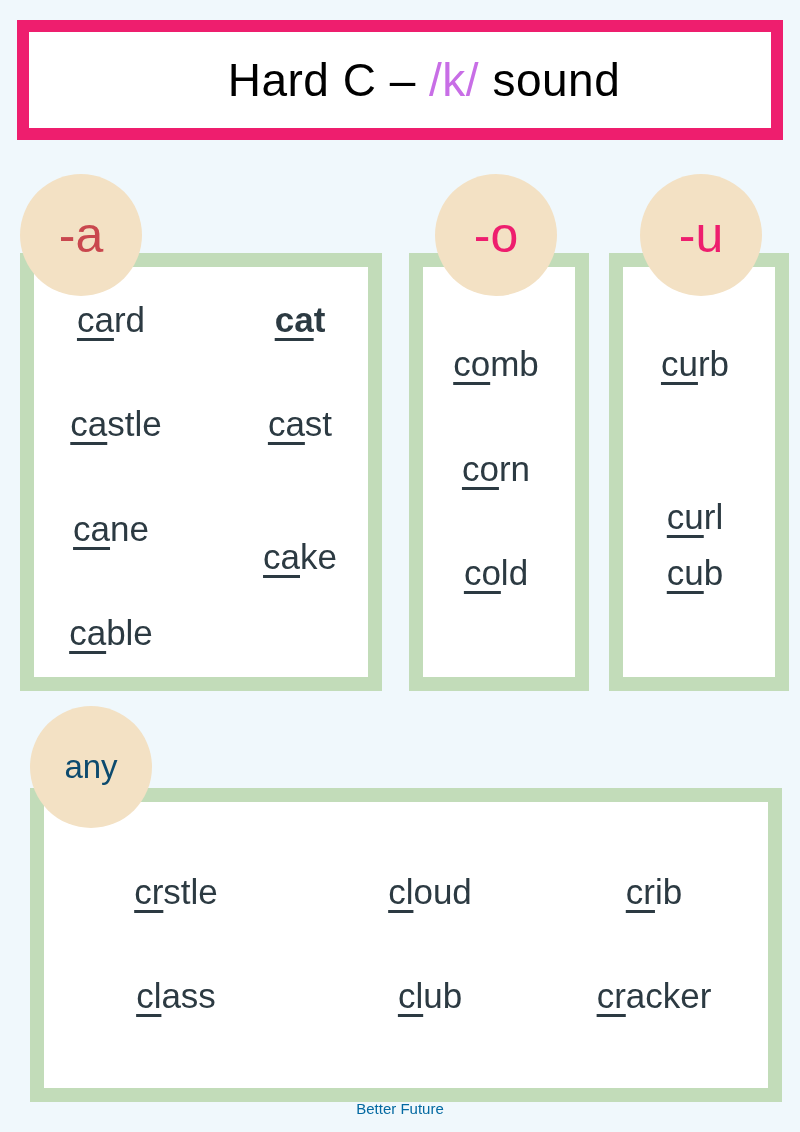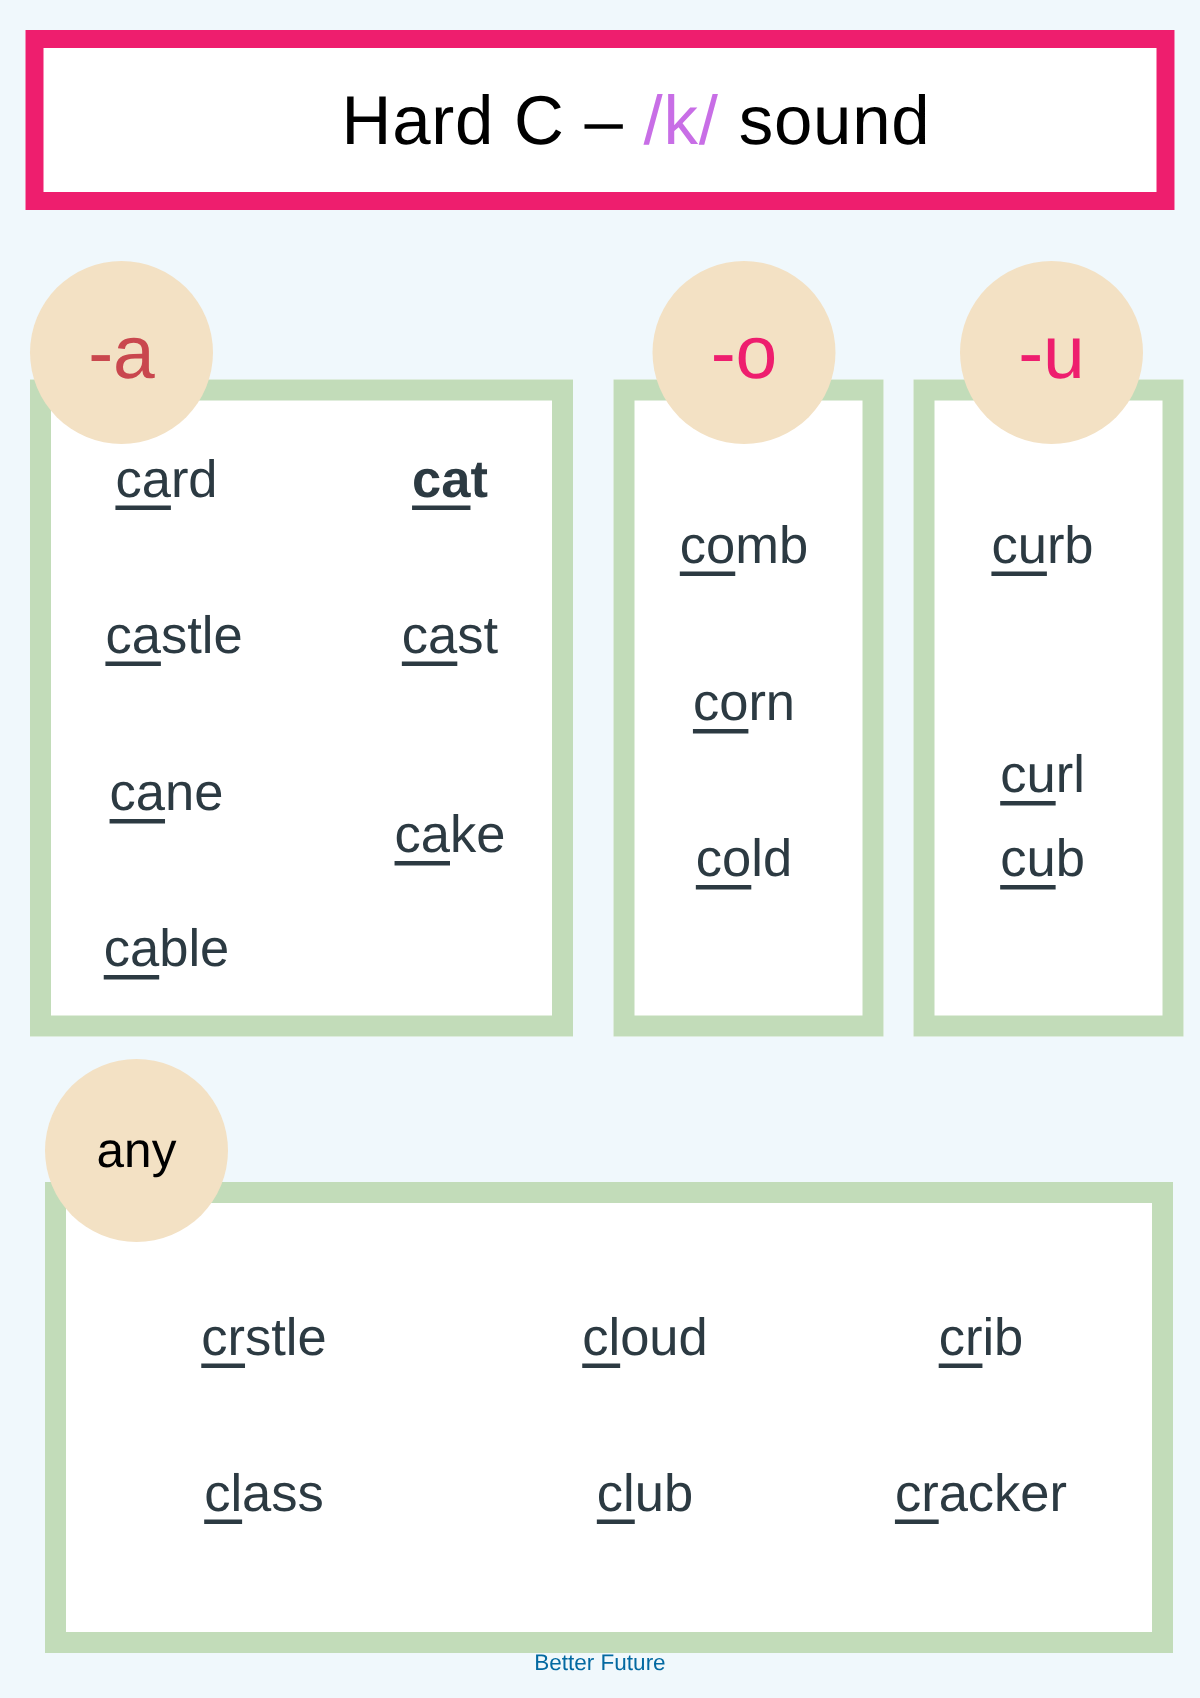--- a/index.html
+++ b/index.html
@@ -42,21 +42,21 @@
       background: #f3e1c4;
       display: flex; align-items: center; justify-content: center;
       font-size: 50px;
       z-index: 2;
     }
     .badge-a { left: 20px; top: 174px; color: #c9474e; }
     .badge-o { left: 435px; top: 174px; color: #ee1e6e; }
     .badge-u { left: 640px; top: 174px; color: #ee1e6e; }
     .badge-cons {
       left: 30px; top: 706px;
-      color: #000000;
+      color: #0c4a6e;
       font-size: 33px;
       line-height: 50px;
       text-align: center;
       flex-direction: column;
       white-space: nowrap;
     }
 
     .word {
       position: absolute;
       font-size: 35px;

